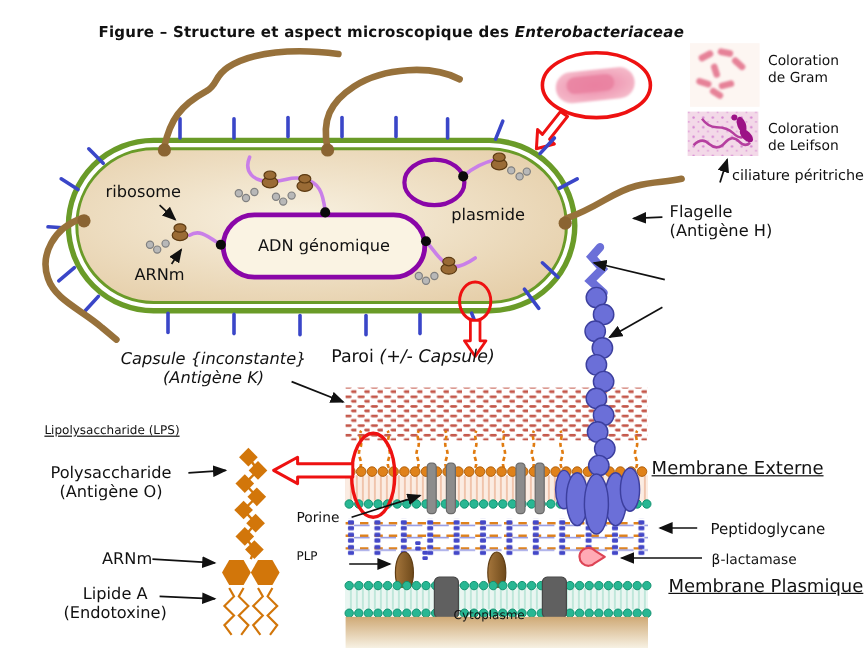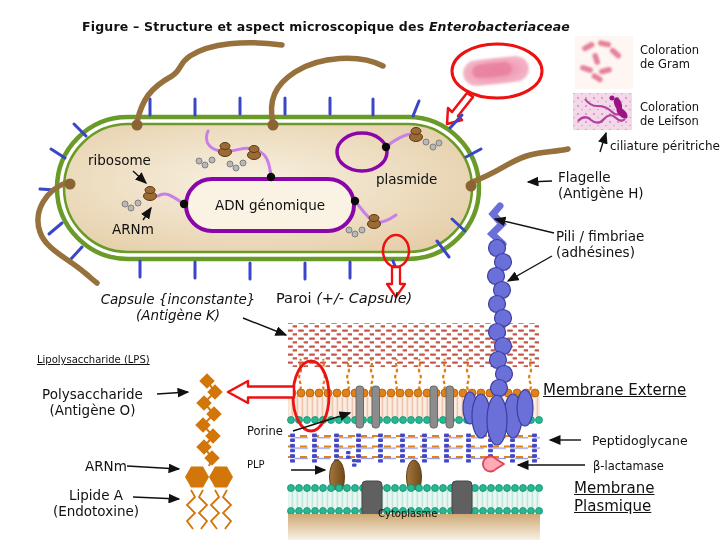--- a/index.html
+++ b/index.html
@@ -461,36 +461,34 @@
 de Leifson</div>
 <div class="lbl sm" style="left:610px;top:139px;font-size:12px;">ciliature péritriche</div>
 
 <div class="lbl" style="left:88px;top:152px;">ribosome</div>
 <div class="lbl" style="left:112px;top:221px;">ARNm</div>
 <div class="lbl ctr" style="left:200px;top:197px;width:140px;">ADN génomique</div>
 <div class="lbl" style="left:376px;top:171px;">plasmide</div>
 
 <div class="lbl" style="left:558px;top:169px;">Flagelle
 (Antigène H)</div>
-<div class="lbl" style="left:556px;top:228px;">Pili / fimbriae
-(adhésines)</div>
 
 <div class="lbl it ctr" style="left:93px;top:291px;width:170px;">Capsule {inconstante}
 (Antigène K)</div>
 <div class="lbl" style="left:276px;top:290px;font-size:14.5px;"><span>Paroi </span><i>(+/- Capsule)</i></div>
 
 <div class="lbl lg u" style="left:37px;top:354px;">Lipolysaccharide (LPS)</div>
 <div class="lbl ctr" style="left:30px;top:386px;width:125px;">Polysaccharide
 (Antigène O)</div>
 <div class="lbl" style="left:85px;top:458px;">ARNm</div>
 <div class="lbl ctr" style="left:35px;top:487px;width:122px;">Lipide A
 (Endotoxine)</div>
 
 <div class="lbl sm" style="left:247px;top:424px;">Porine</div>
 <div class="lbl lg" style="left:247px;top:459px;">PLP</div>
 
 <div class="lbl xl u" style="left:543px;top:381px;">Membrane Externe</div>
 <div class="lbl" style="left:592px;top:433px;font-size:12.5px;text-align:right;">Peptidoglycane</div>
 <div class="lbl sm" style="left:593px;top:459px;">β-lactamase</div>
-<div class="lbl xl u" style="left:574px;top:479px;">Membrane Plasmique</div>
+<div class="lbl xl u" style="left:557px;top:479px;">Membrane Plasmique</div>
 <div class="lbl lg" style="left:378px;top:508px;">Cytoplasme</div>
 
 </div>
 
 </body></html>

